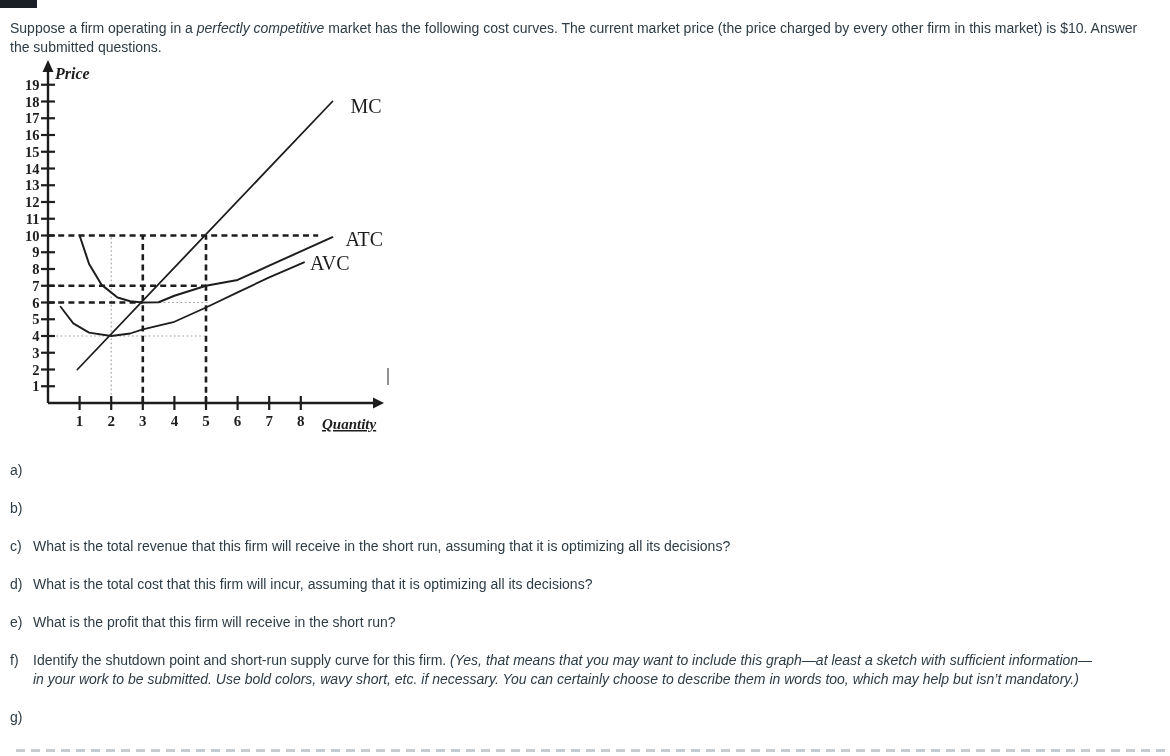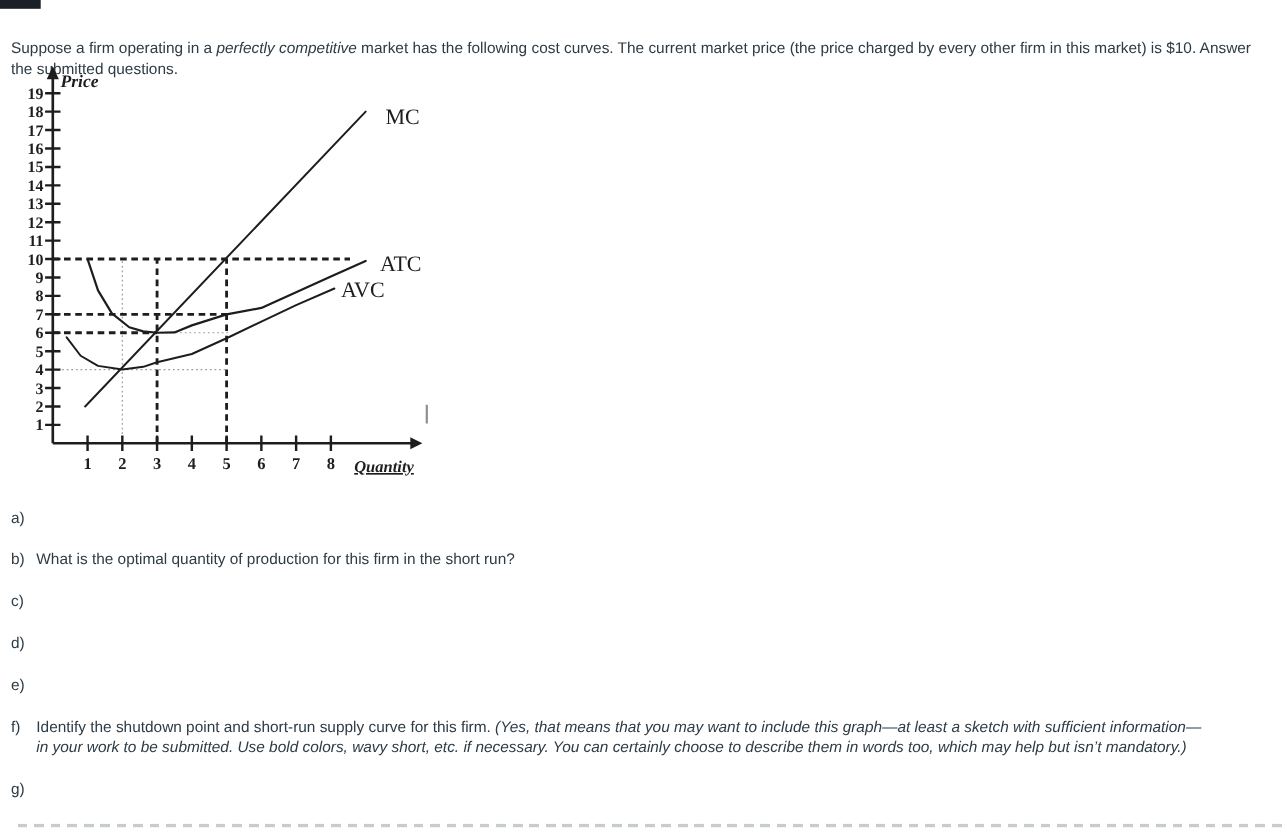--- a/index.html
+++ b/index.html
@@ -1,19 +1,19 @@
 <!DOCTYPE html>
 <html><head>
 <meta charset="utf-8">
 <style>
   html,body{margin:0;padding:0;background:#ffffff;}
   .page{position:relative;width:1170px;height:756px;background:#ffffff;overflow:hidden;
         font-family:"Liberation Sans","DejaVu Sans",sans-serif;color:#2d3b45;}
   .corner-rect{position:absolute;left:0;top:0;width:37px;height:8px;background:#1b2026;}
-  .intro{position:absolute;left:10px;top:20px;width:1152px;font-size:14px;line-height:19px;}
+  .intro{position:absolute;left:10px;top:5px;width:1152px;font-size:14px;line-height:19px;}
   .intro em{font-style:italic;}
   .chart-wrap{position:absolute;left:18px;top:55px;width:375px;height:385px;}
   .questions{position:absolute;left:10px;top:461px;width:1130px;font-size:14px;line-height:19px;}
   .q{display:flex;margin-bottom:19px;}
   .q-label{width:23px;flex:0 0 23px;}
   .q-text{max-width:1060px;}
   .q-text em{font-style:italic;}
   .cursor-artifact{position:absolute;left:387px;top:368px;width:2px;height:17px;background:#8f8f8f;}
   .bottom-divider{position:absolute;left:16px;top:749px;width:1154px;height:3px;
         background:repeating-linear-gradient(90deg,#c7ccd1 0 9px,transparent 9px 15px);}
@@ -110,30 +110,32 @@
   </div>
 
   <div class="cursor-artifact"></div>
 
   <div class="questions">
     <div class="q">
       <span class="q-label">a)</span>
     </div>
     <div class="q">
       <span class="q-label">b)</span>
-      <span class="q-text">What is the optimal quantity of production for this firm in the short run?</span>
     </div>
     <div class="q">
       <span class="q-label">c)</span>
+      <span class="q-text">What is the total revenue that this firm will receive in the short run, assuming that it is optimizing all its decisions?</span>
     </div>
     <div class="q">
       <span class="q-label">d)</span>
+      <span class="q-text">What is the total cost that this firm will incur, assuming that it is optimizing all its decisions?</span>
     </div>
     <div class="q">
       <span class="q-label">e)</span>
+      <span class="q-text">What is the profit that this firm will receive in the short run?</span>
     </div>
     <div class="q">
       <span class="q-label">f)</span>
       <span class="q-text"><span>Identify the shutdown point and short-run supply curve for this firm. </span><em>(Yes, that means that you may want to include this graph—at least a sketch with sufficient information—in your work to be submitted. Use bold colors, wavy short, etc. if necessary. You can certainly choose to describe them in words too, which may help but isn’t mandatory.)</em></span>
     </div>
     <div class="q">
       <span class="q-label">g)</span>
     </div>
   </div>
 

